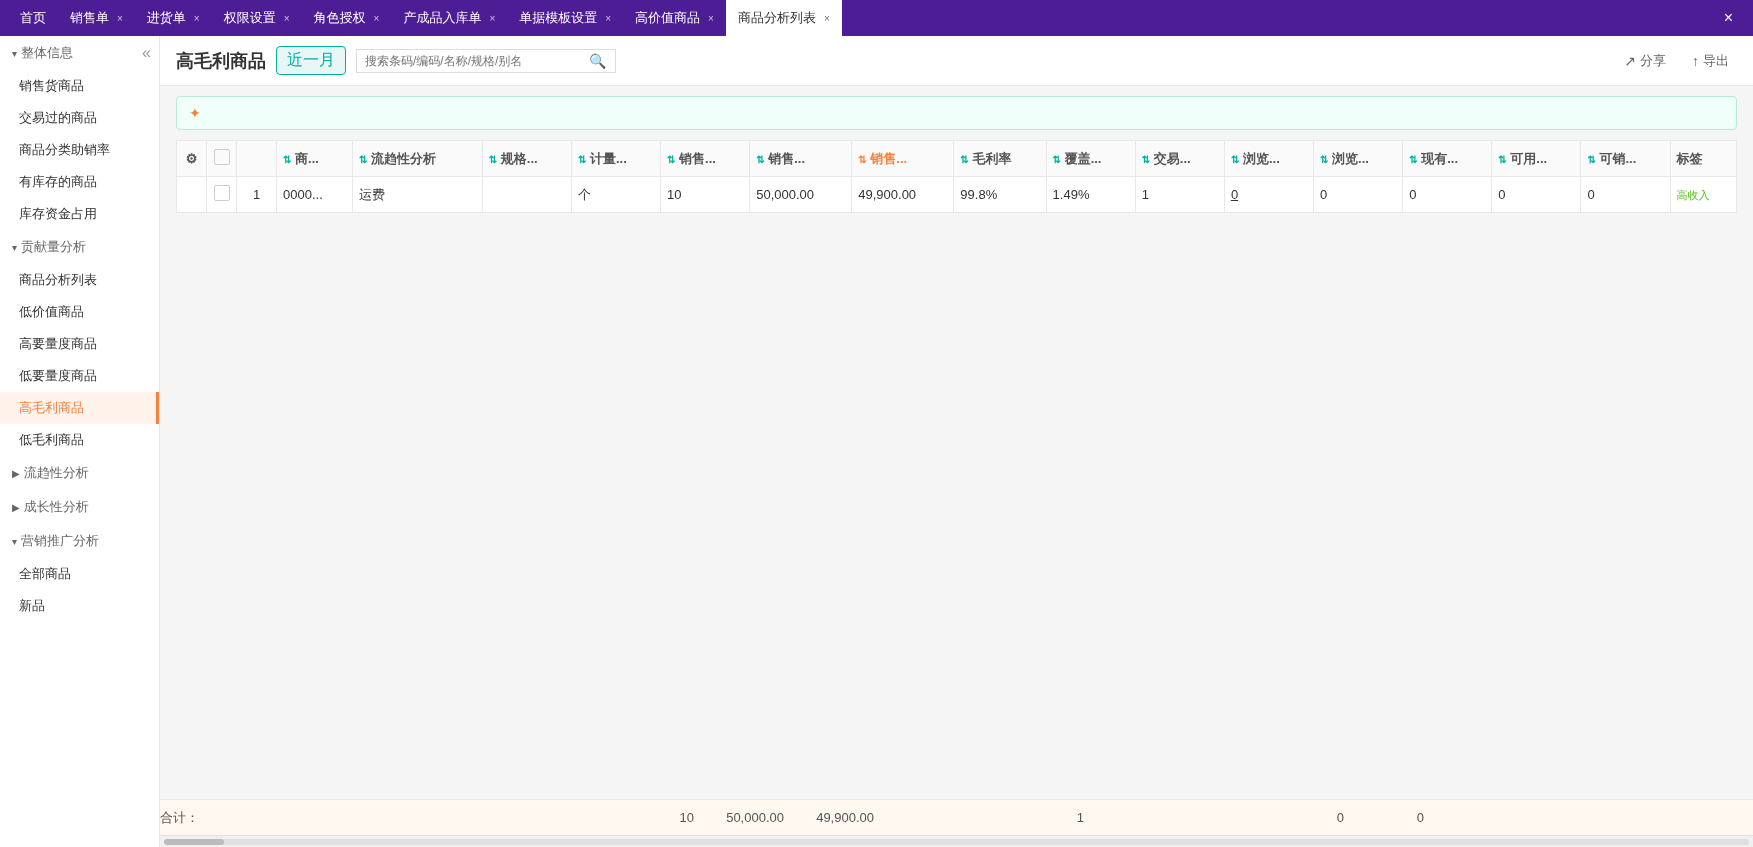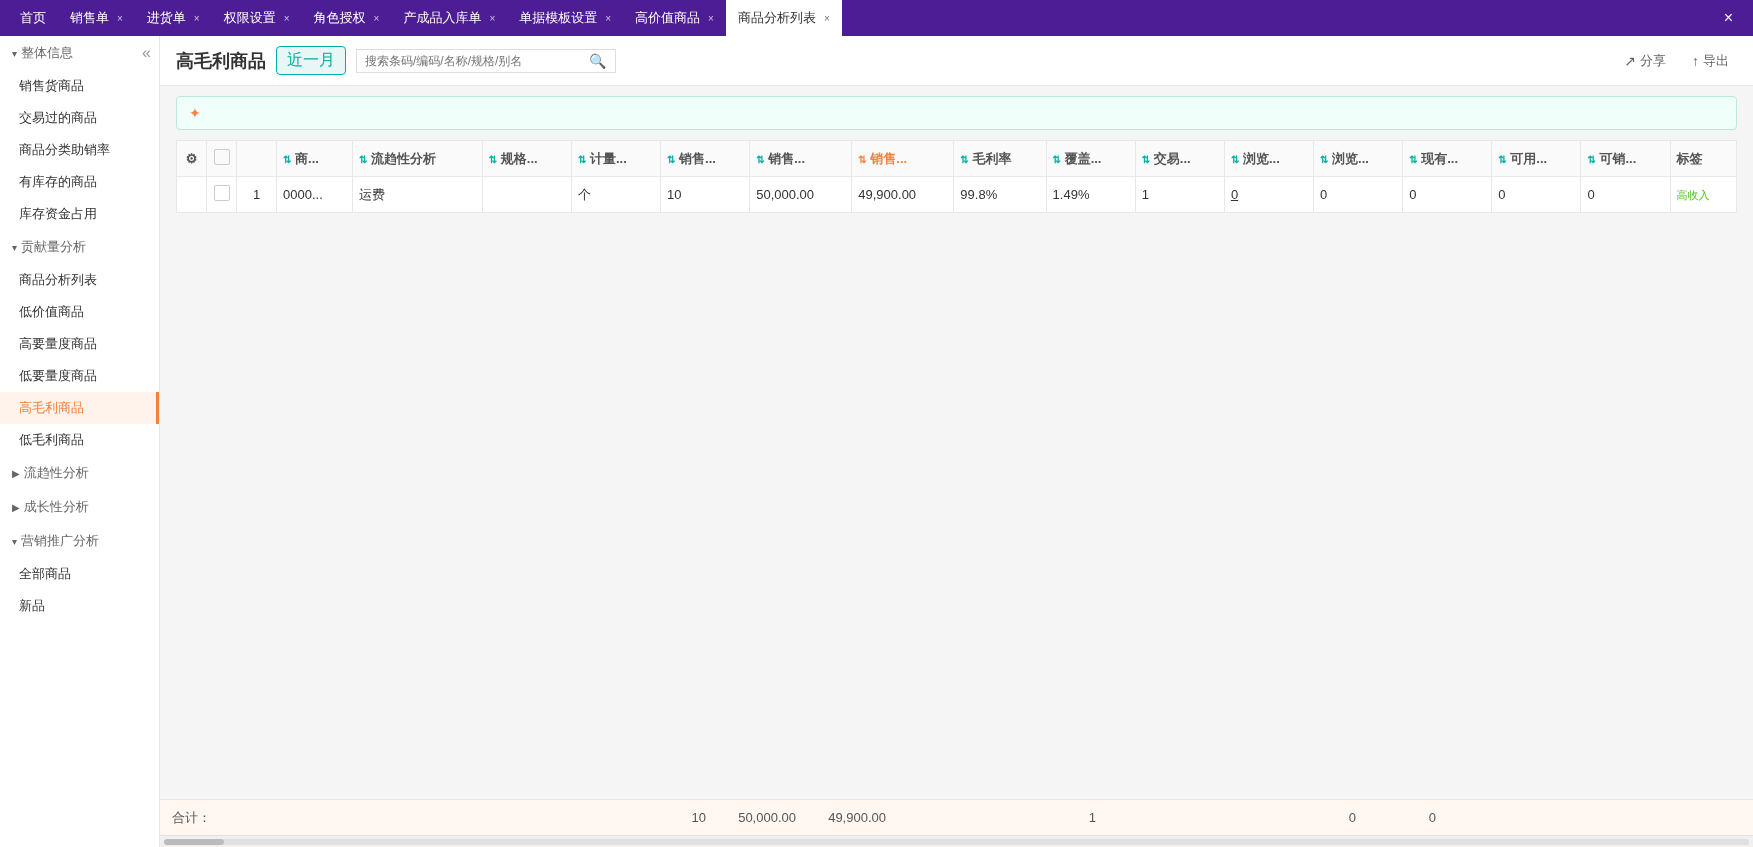--- a/index.html
+++ b/index.html
@@ -189,21 +189,21 @@
     .tag-high { color: #52c41a; font-size: 11px; }
     .col-settings { width: 30px; text-align: center; }
     .col-check { width: 30px; text-align: center; }
     .col-no { width: 40px; text-align: center; }
     .underline-link { text-decoration: underline; cursor: pointer; color: #333; }
 
     
     .footer-bar {
       background: #fff7f0;
       border-top: 1px solid #e8e8e8;
-      padding: 8px 12px;
+      padding: 8px 0;
       display: flex;
       align-items: center;
       font-size: 12px;
       color: #555;
       min-height: 36px;
     }
     .footer-label { width: 80px; }
     .footer-cell {
       text-align: right;
       padding: 0 6px;

